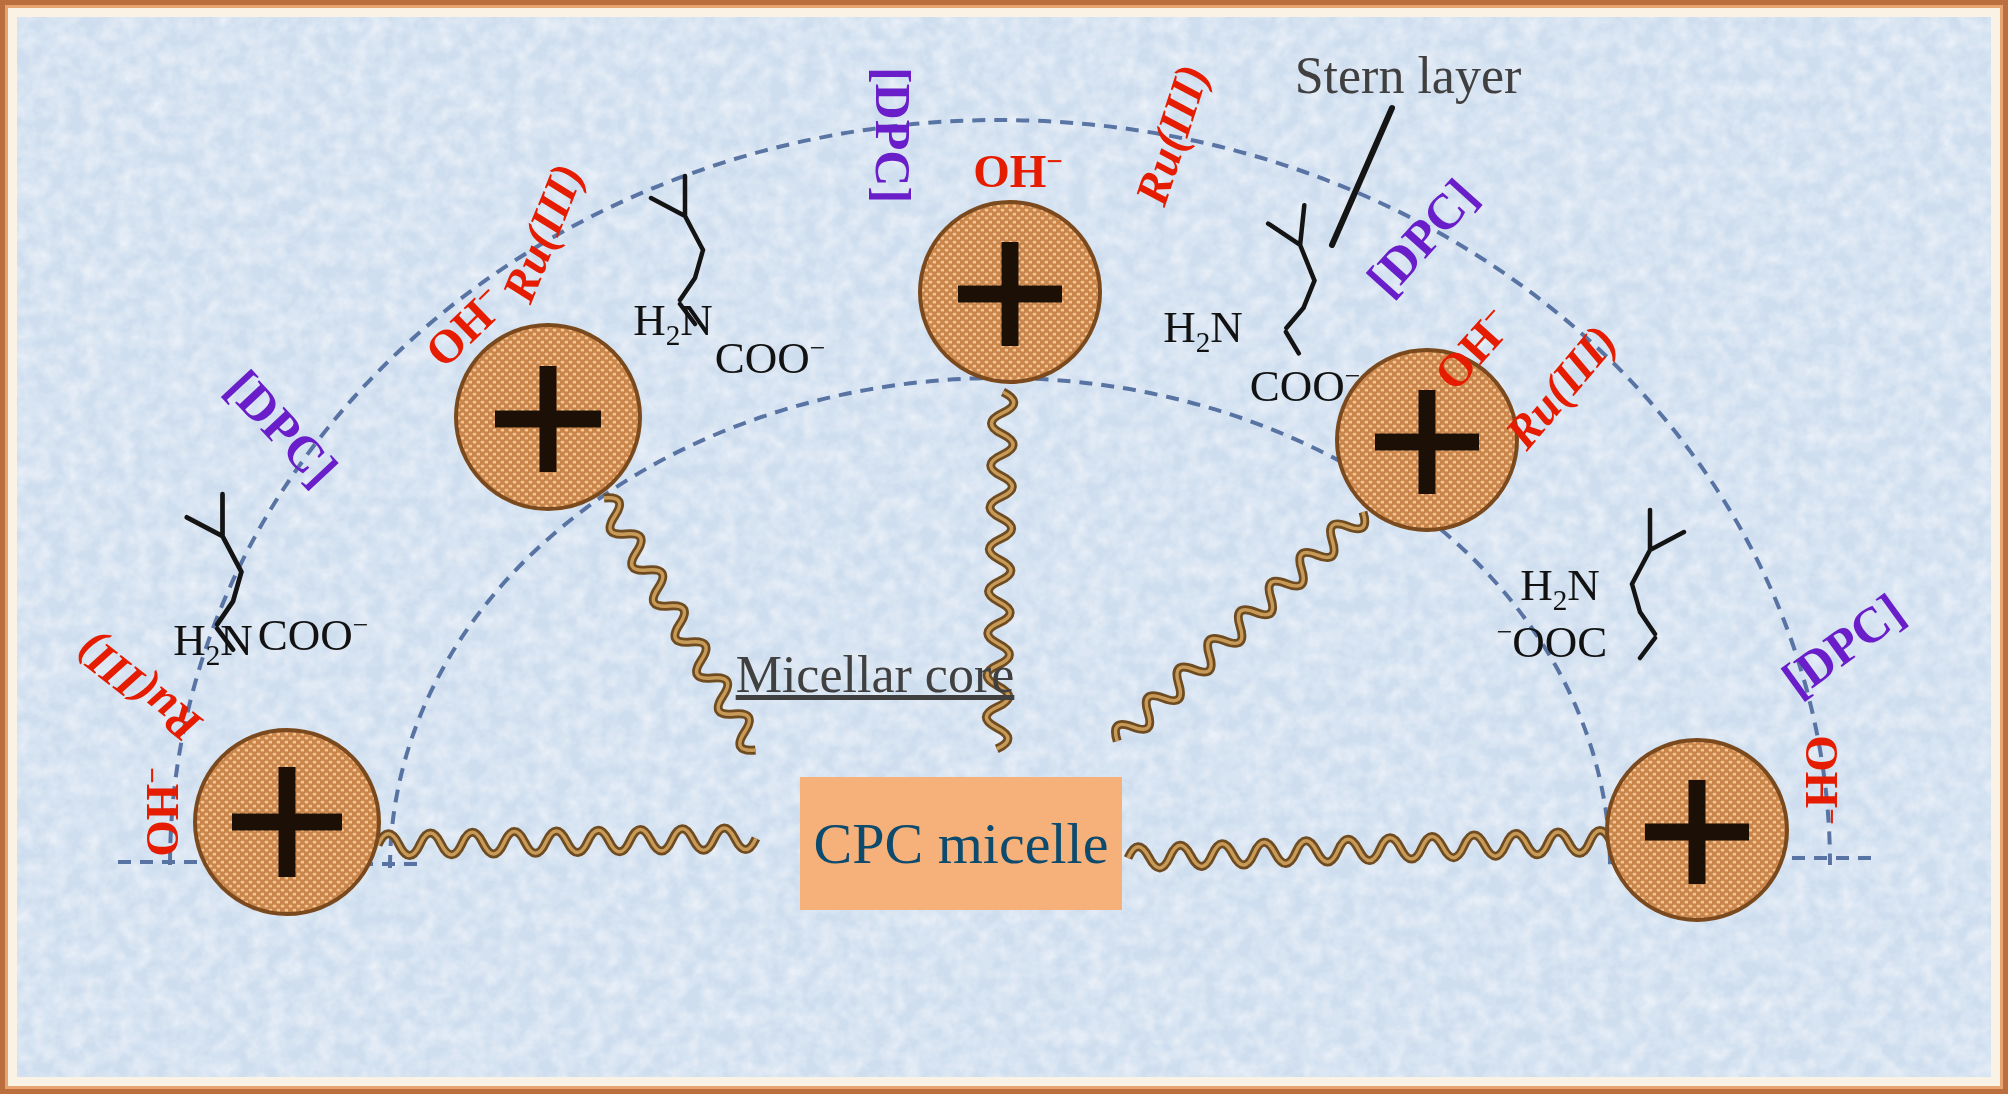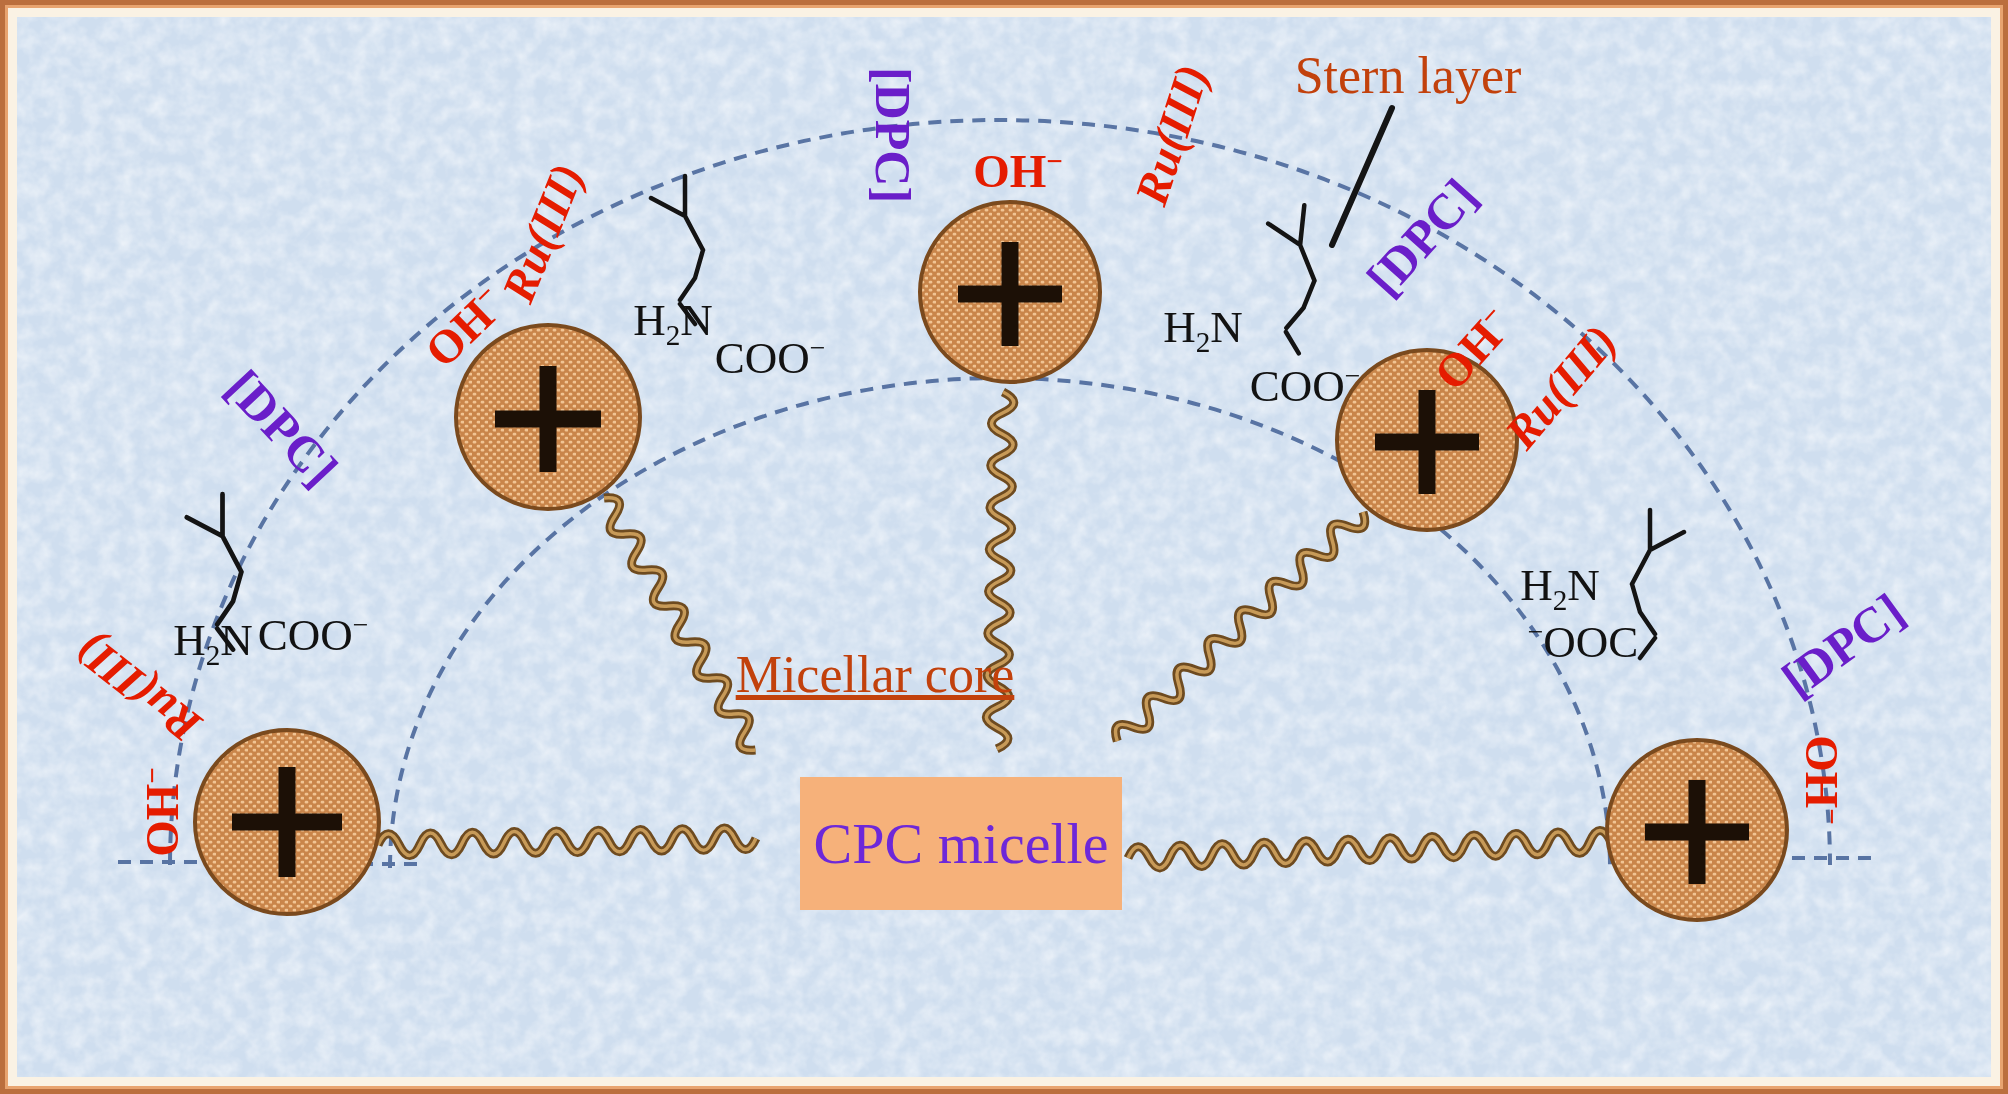--- a/index.html
+++ b/index.html
@@ -6,28 +6,28 @@
   .scene{position:relative;width:2008px;height:1094px;overflow:hidden;
          font-family:"Liberation Serif","DejaVu Serif",serif;}
   .bgfx,.art{position:absolute;left:0;top:0;width:2008px;height:1094px;}
   .bgfx{z-index:0;}
   .art{z-index:1;}
   .labels{position:absolute;left:0;top:0;width:2008px;height:1094px;z-index:2;}
   .lab{position:absolute;white-space:nowrap;line-height:1;}
   .red{color:#e51c00;font-weight:bold;font-size:47px;}
   .purple{color:#6a1ec9;font-weight:bold;font-size:50px;}
   .ru{font-style:italic;}
-  .gray{color:#c2410c;font-size:52px;}
+  .gray{color:#404040;font-size:52px;}
   .chem{color:#121212;font-size:45px;}
   .chem sub{font-size:65%;}
   .chem sup{font-size:65%;}
   .lab sup{font-size:62%;}
   .cpc-box{position:absolute;left:800px;top:777px;width:322px;height:133px;
            background:#f6b17a;display:flex;align-items:center;justify-content:center;
-           font-size:58px;color:#6d28d9;z-index:2;}
+           font-size:58px;color:#0c4a6e;z-index:2;}
   .frame,.frame2,.frame3{position:absolute;pointer-events:none;z-index:3;}
   .frame{inset:0;border:5px solid #bb6f3e;}
   .frame2{inset:5px;border:3px solid #e8a470;}
   .frame3{inset:8px;border:9px solid #faf2e4;}
 </style>
 </head>
 <body>
 
 <div class="scene">
 
@@ -168,21 +168,21 @@
     <div class="lab chem" style="left:1203px;top:331px;transform:translate(-50%,-50%);">
       <span>H</span><sub>2</sub><span>N</span>
     </div>
     <div class="lab chem" style="left:1305px;top:385px;transform:translate(-50%,-50%);">
       <span>COO</span><sup>−</sup>
     </div>
 
     <div class="lab chem" style="left:1560px;top:589px;transform:translate(-50%,-50%);">
       <span>H</span><sub>2</sub><span>N</span>
     </div>
-    <div class="lab chem" style="left:1552px;top:641px;transform:translate(-50%,-50%);margin-left:31px;">
+    <div class="lab chem" style="left:1552px;top:641px;transform:translate(-50%,-50%);">
       <sup>−</sup><span>OOC</span>
     </div>
   </div>
 
   <div class="cpc-box">
     <span>CPC micelle</span>
   </div>
 
   <div class="frame"></div>
   <div class="frame2"></div>

